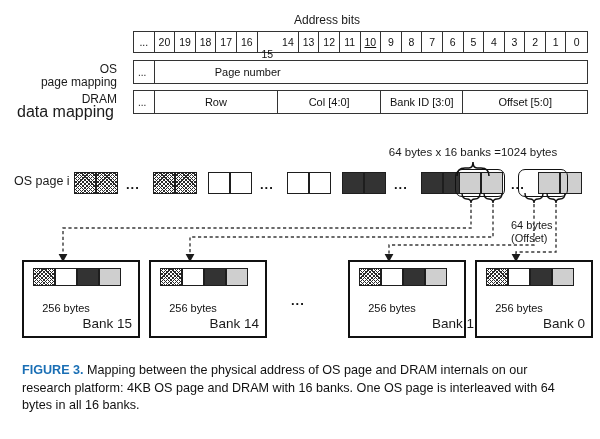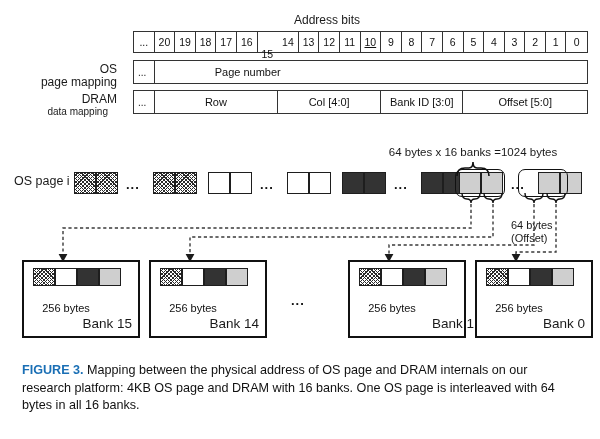--- a/index.html
+++ b/index.html
@@ -87,21 +87,21 @@
     </div>
 
   <div class="lbl r" style="left:117px;top:63px;font-size:12px;">OS</div>
   <div class="lbl r" style="left:117px;top:76px;font-size:12px;padding-left:48px;">page mapping</div>
   <div class="fieldrow" id="osrow" style="left:133px;top:60px;width:455px;height:24px;">
       <div class="fieldcell lead" style="width: 20.6818px;">...</div>
       <div class="fieldcell" style="width: 186.136px;">Page number</div>
     </div>
 
   <div class="lbl r" style="left:117px;top:93px;font-size:12px;">DRAM</div>
-  <div class="lbl r" style="left:108px;top:106px;font-size:10px;">data mapping</div>
+  <div class="lbl r" style="left:114px;top:106px;font-size:16px;">data mapping</div>
   <div class="fieldrow" id="dramrow" style="left:133px;top:90px;width:455px;height:24px;">
       <div class="fieldcell lead" style="width: 20.6818px;">...</div>
       <div class="fieldcell" style="width: 124.091px;">Row</div>
       <div class="fieldcell" style="width: 103.409px;">Col [4:0]</div>
       <div class="fieldcell" style="width: 82.7273px;">Bank ID [3:0]</div>
       <div class="fieldcell" style="width: 124.091px;">Offset [5:0]</div>
     </div>
 
   <div class="lbl" style="left:14px;top:175px;font-size:12.5px;">
     <span>OS page i</span>

